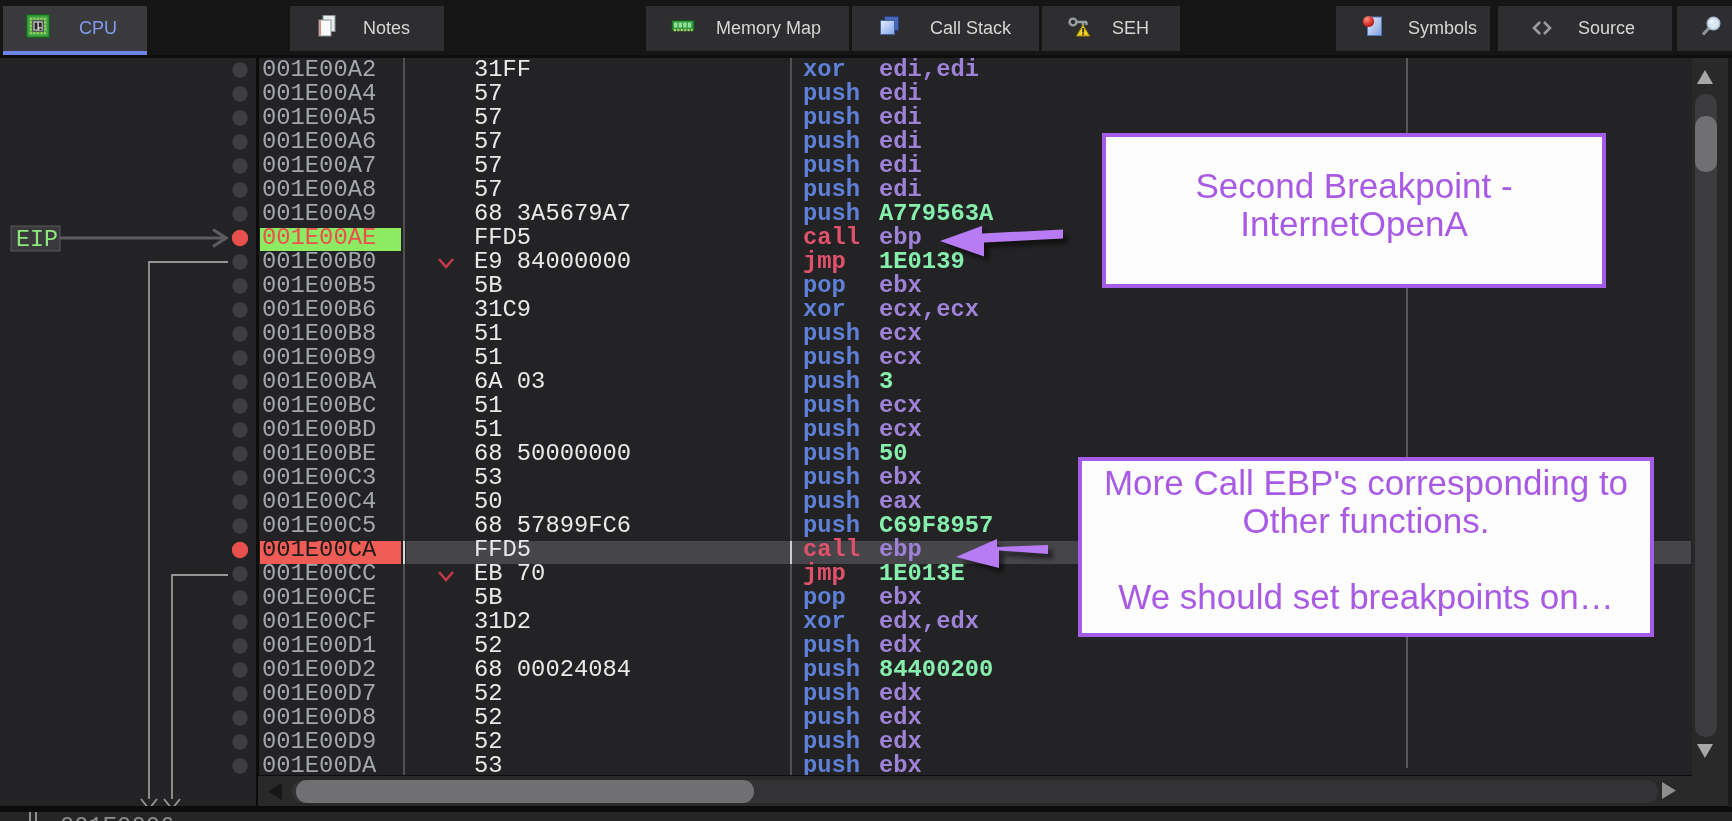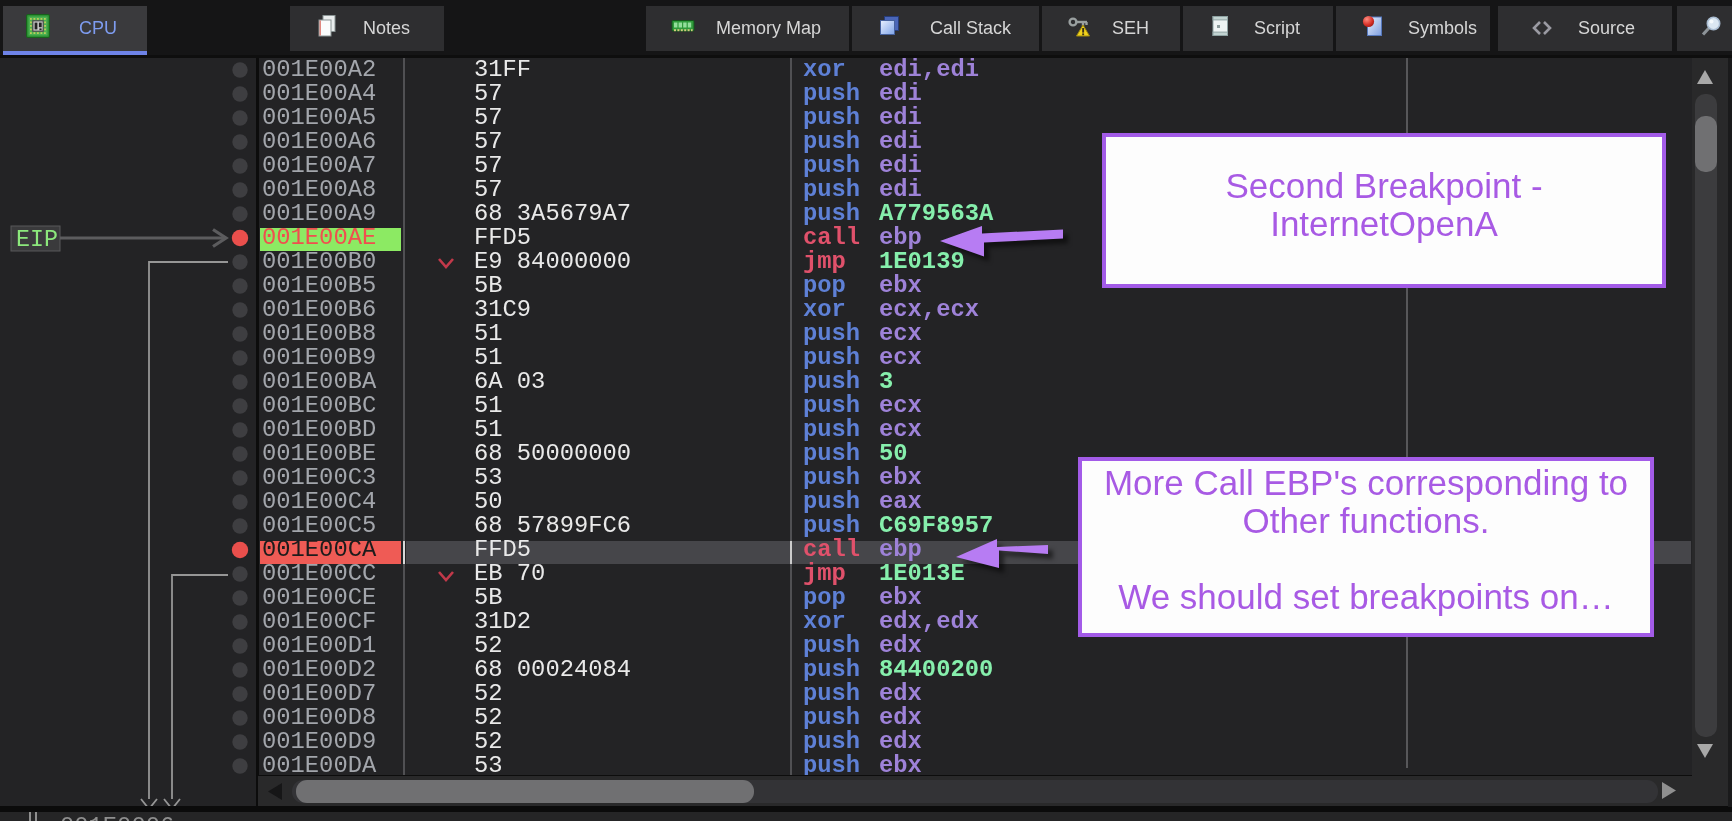--- a/index.html
+++ b/index.html
@@ -121,31 +121,20 @@
             <linearGradient id="bq" x1="0" y1="0" x2="1" y2="1">
               <stop offset="0" stop-color="#e8f0ff"></stop>
               <stop offset="1" stop-color="#7fa4e8"></stop>
             </linearGradient>
           </defs>
           <rect x="7.5" y="2.5" width="14" height="14" fill="#4a66b8" stroke="#263c78"></rect>
           <rect x="3.5" y="6.5" width="14" height="14" fill="url(#bq)" stroke="#46629e"></rect>
         </svg>
       </span>
       <span class="tlabel" style="left:78px">Call Stack</span>
-    </div>
-<div class="tab" style="left:1183px;width:150px">
-      <span class="ticon" style="left:25px">
-        <svg width="24" height="24" viewBox="0 0 24 24">
-          <rect x="5" y="2.5" width="14.5" height="19" fill="#eef4f3" stroke="#8fa3a3"></rect>
-          <rect x="5" y="2.5" width="14.5" height="3.4" fill="#c2d3d1" stroke="#8fa3a3"></rect>
-          <rect x="5" y="18.1" width="14.5" height="3.4" fill="#c2d3d1" stroke="#8fa3a3"></rect>
-          <rect x="9" y="11" width="3" height="3" fill="#8c9c9c"></rect>
-        </svg>
-      </span>
-      <span class="tlabel" style="left:71px">Script</span>
     </div>
 <div class="tab" style="left:1336px;width:154px">
       <span class="ticon" style="left:25px">
         <svg width="24" height="24" viewBox="0 0 24 24">
           <defs>
             <linearGradient id="sg" x1="0" y1="0" x2="1" y2="1">
               <stop offset="0" stop-color="#e8f0fc"></stop>
               <stop offset="1" stop-color="#7e9fe0"></stop>
             </linearGradient>
             <radialGradient id="sr" cx="0.35" cy="0.3" r="0.85">
@@ -347,21 +336,21 @@
   <div id="hsb">
     <svg width="1434" height="32">
       <polygon points="24,7 24,24 10,15.5" fill="#161617"></polygon>
       <rect x="34" y="4" width="1366" height="23" rx="11" fill="#333336"></rect>
       <rect x="38" y="4" width="458" height="23" rx="11" fill="#707072"></rect>
       <polygon points="1404,6 1404,23 1418,14.5" fill="#8f8f8f"></polygon>
     </svg>
   </div>
   <div id="corner"></div>
 </div>
-<div class="annbox" style="left:1102px;top:133px;width:564px;height:155px;padding-top:30px">Second Breakpoint -<br>InternetOpenA</div>
+<div class="annbox" style="left:1102px;top:133px;width:504px;height:155px;padding-top:30px">Second Breakpoint -<br>InternetOpenA</div>
 <div class="annbox" style="left:1078px;top:457px;width:576px;height:180px;padding-top:3px">More Call EBP's corresponding to<br>Other functions.<br><br>We should set breakpoints on…</div>
 <svg width="1732" height="821" style="position:absolute;left:0;top:0;pointer-events:none">
   <g filter="drop-shadow(5px 5px 2px rgba(0,0,0,0.5))" fill="#b77cf3">
     <polygon points="940,241 982,226 982,233.5 1063,229.5 1063,238.5 984,242.5 984,256.5"></polygon>
     <polygon points="956,557 997,539 997,547 1048,545 1048,554 999,550.5 999,568"></polygon>
   </g>
 </svg>
 <div id="blackline"></div>
 <div id="bottomstrip">
     <div class="txt">001E0006</div>

